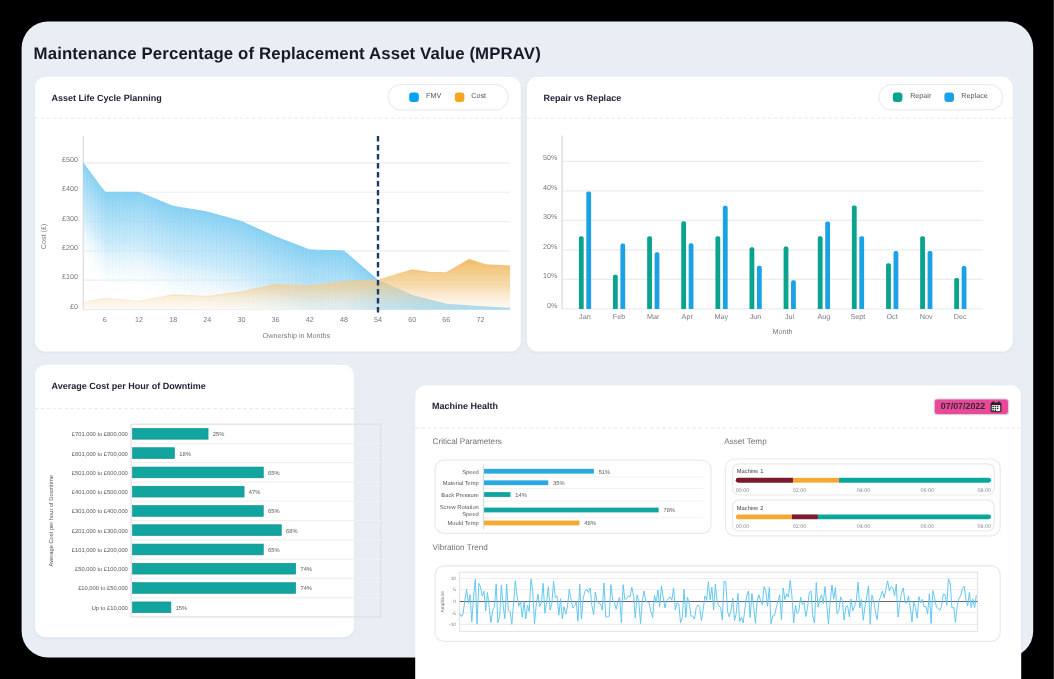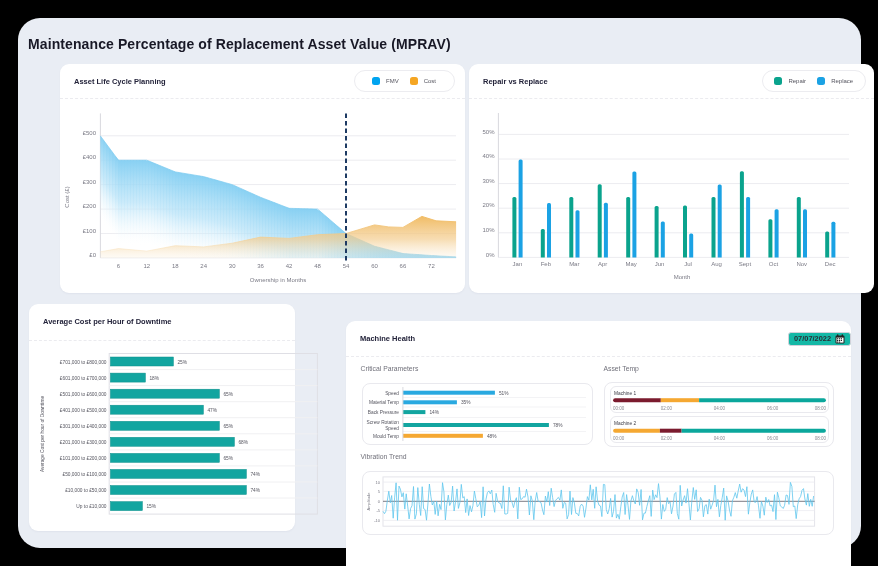--- a/index.html
+++ b/index.html
@@ -1,37 +1,37 @@
 <!DOCTYPE html>
 <html><head><meta charset="utf-8">
 <style>
 * { margin:0; padding:0; box-sizing:border-box; }
 html,body { width:878px; height:566px; background:#000; font-family:"Liberation Sans", sans-serif; overflow:hidden; }
 .card { position:absolute; left:17.5px; top:18px; width:843px; height:529.5px; background:#e9edf4; border-radius:22px; }
 .title { position:absolute; left:28px; top:36px; font-size:14px; font-weight:bold; color:#181826; letter-spacing:0.1px; }
 .panel { position:absolute; background:#fff; border-radius:9px; box-shadow:0 1px 2px rgba(80,90,120,0.06); }
-.p1 { left:29px; top:63.6px; width:404.5px; height:229.5px;margin-left:31px; }
-.p2 { left:469px; top:63.6px; width:404.5px; height:229.5px; }
+.p1 { left:29px; top:63.6px; width:404.5px; height:229.5px; }
+.p2 { left:439px; top:63.6px; width:404.5px; height:229.5px; }
 .p3 { left:29px; top:304px; width:266px; height:226.5px; }
 .p4 { left:346px; top:321px; width:505px; height:292px; }
 .phead { position:absolute; left:14px; top:13px; font-size:7.5px; font-weight:bold; color:#23233a; }
 .sep { position:absolute; left:0; right:0; height:0; border-top:1px dashed #ebebef; }
 .legend { position:absolute; top:6.6px; height:21.6px; border:1px solid #ececf0; border-radius:11px; background:#fff; display:flex; align-items:center; justify-content:center; gap:11px; }
 .litem { display:flex; align-items:center; gap:6px; font-size:6px; color:#55555f; }
 .sq { width:8px; height:8px; border-radius:2.5px; }
 svg { position:absolute; left:0; top:0; }
 text { font-family:"Liberation Sans", sans-serif; fill:#7a7a85; }
 .t65 { font-size:6px; }
 .t6 { font-size:4.8px; fill:#55555f; }
 .t55 { font-size:4.5px; fill:#8a8a92; }
 .t45 { font-size:4px; }
 .axt { font-size:6px; fill:#7a7a85; }
 .sublab { position:absolute; font-size:6.8px; color:#70707a; }
 .rbox { position:absolute; border:1px solid #e9e9ee; border-radius:8px; }
-.datebox { position:absolute; left:432px; top:10.5px; width:63px; height:14.5px; border:1px solid #d2d2da; border-radius:3px; background:#14b8a6; display:flex; align-items:center; justify-content:center; gap:4px; font-size:7.4px; font-weight:bold; color:#2b2b35;margin-left:10px; }
+.datebox { position:absolute; left:432px; top:10.5px; width:63px; height:14.5px; border:1px solid #d2d2da; border-radius:3px; background:#ec4899; display:flex; align-items:center; justify-content:center; gap:4px; font-size:7.4px; font-weight:bold; color:#2b2b35; }
 </style></head>
 <body>
 <div class="card"></div>
   <div class="title">Maintenance Percentage of Replacement Asset Value (MPRAV)</div>
 
   <div class="panel p1">
     <div class="phead">Asset Life Cycle Planning</div>
     <div class="sep" style="top:34.6px"></div>
     <div class="legend" style="left:293.5px; width:101px;">
       <div class="litem"><div class="sq" style="background:#00a4f0"></div>FMV</div>

